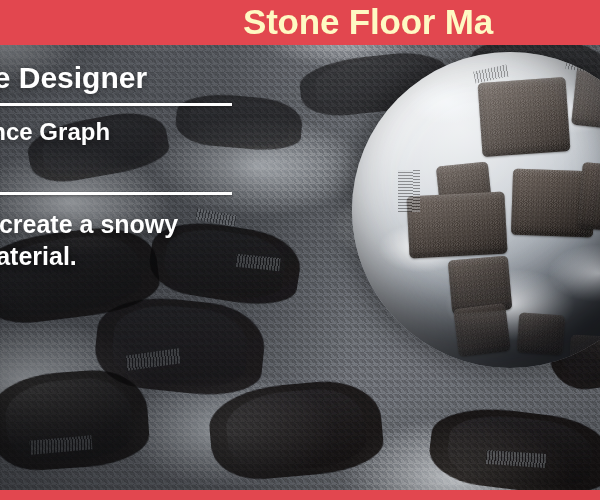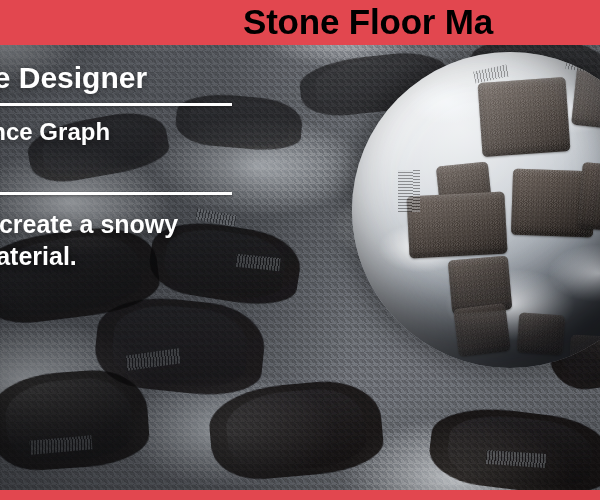--- a/index.html
+++ b/index.html
@@ -167,17 +167,17 @@
       <div>ures</div>
     </div>
     <div class="rule2"></div>
     <div class="t-desc">
       <div>w to create a snowy</div>
       <div>or material.</div>
     </div>
   </div>
 
   <div class="bar-top" style="background: rgb(226, 71, 79);">
-    <div class="bar-title" style="color: #000000;">Stone Floor Ma</div>
+    <div class="bar-title" style="color: #fef9c3;">Stone Floor Ma</div>
   </div>
   <div class="bar-bottom" style="background: rgb(226, 71, 79);"></div>
 
 </div>
 
 </body></html>

